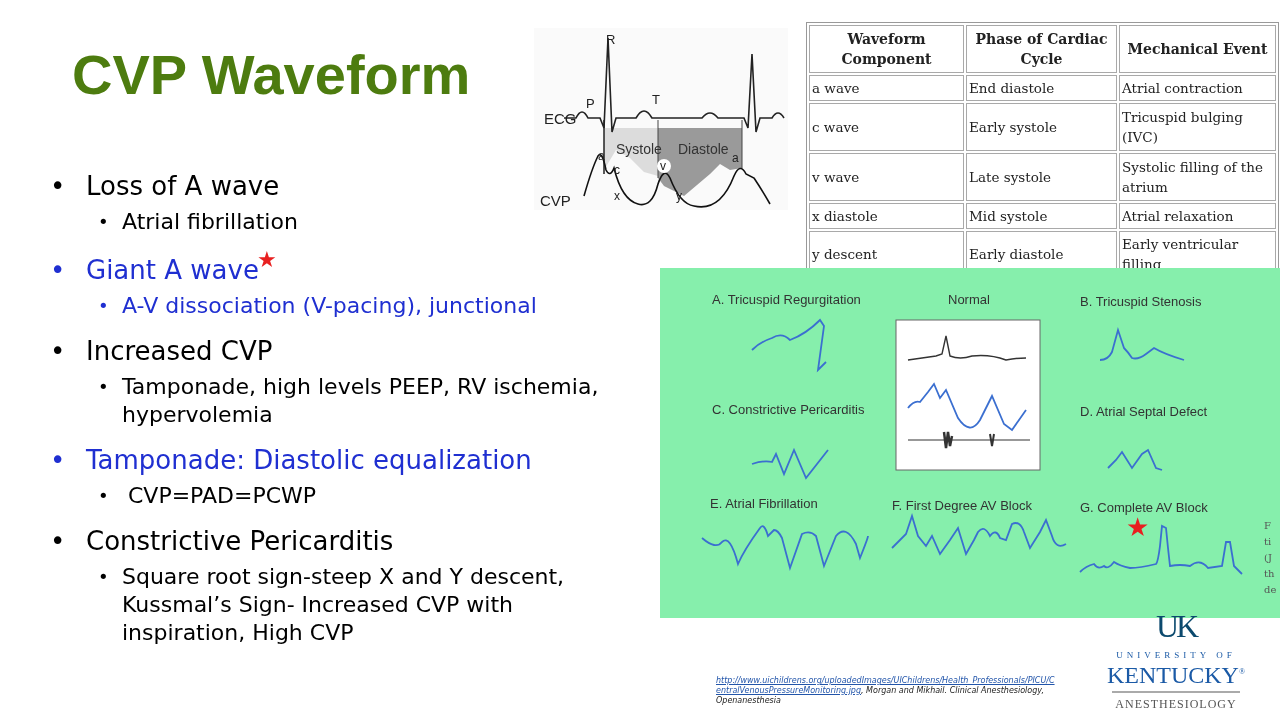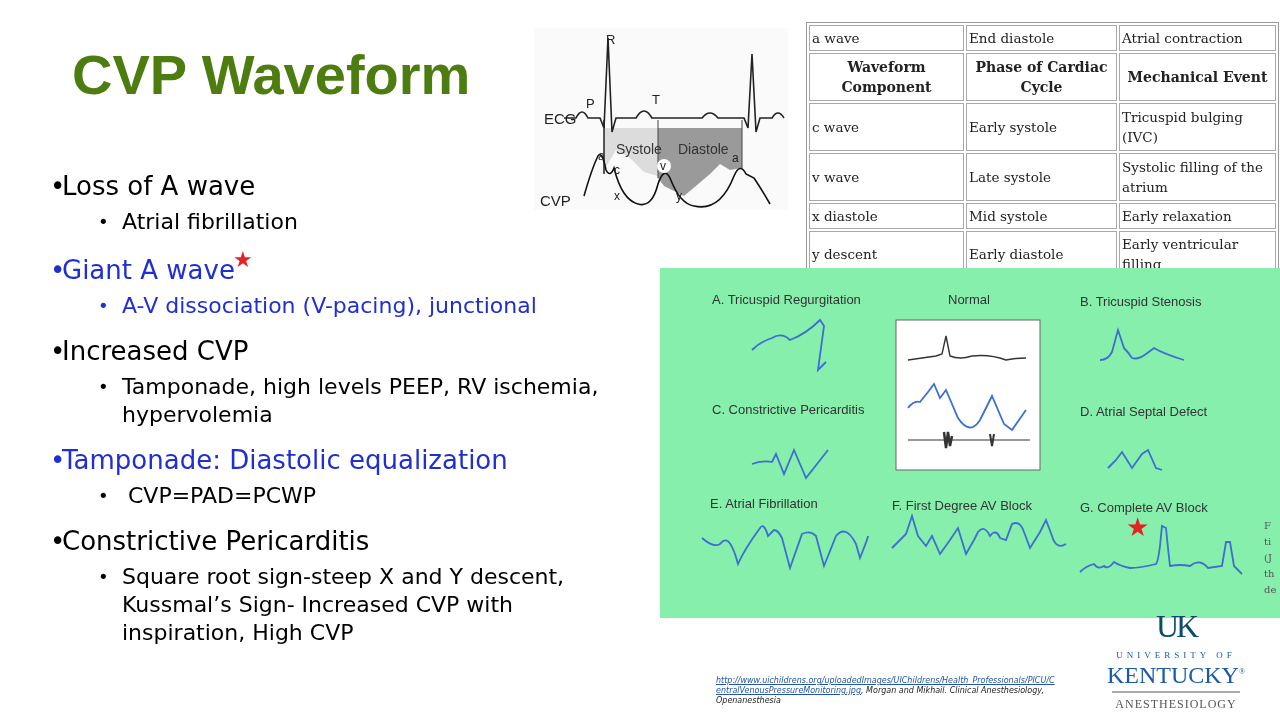--- a/index.html
+++ b/index.html
@@ -11,21 +11,21 @@
       position: absolute; left: 72px; top: 42px;
       font-family: "Liberation Sans", sans-serif; font-weight: bold;
       font-size: 56px; letter-spacing: 0px; color: #4d7c0f;
     }
     .bullets { position: absolute; left: 50px; top: 170px; width: 600px; }
     .b1 {
       position: absolute; left: 0; font-size: 26px; line-height: 32px;
       font-family: "DejaVu Sans", sans-serif; white-space: nowrap;
     }
     .b1::before { content: "•"; position: absolute; left: 0; }
-    .b1 .t { margin-left: 12px; }
+    .b1 .t { margin-left: 36px; }
     .b2 {
       position: absolute; left: 48px; font-size: 22px; line-height: 28px;
       font-family: "DejaVu Sans", sans-serif; width: 560px;
     }
     .b2::before { content: "•"; position: absolute; left: 0; font-size: 18px; }
     .b2 .t { display: block; margin-left: 24px; }
     .blue { color: #1f2fd1; }
     .star-inline { color: #e82020; font-size: 22px; position: relative; top: -12px; left: -2px; }
 
     
@@ -113,43 +113,43 @@
     <text x="126" y="142" font-family="Liberation Sans, sans-serif" font-size="12" fill="#222">v</text>
     <text x="80" y="172" font-family="Liberation Sans, sans-serif" font-size="12" fill="#222">x</text>
     <text x="142" y="172" font-family="Liberation Sans, sans-serif" font-size="12" fill="#222">y</text>
     <text x="198" y="134" font-family="Liberation Sans, sans-serif" font-size="12" fill="#222">a</text>
   </svg>
 </div>
 
 <table class="tbl">
   <tbody>
       <tr>
+    <th class="c1" style="height:42px">Waveform Component</th>
+    <th class="c2">Phase of Cardiac Cycle</th>
+    <th class="c3">Mechanical Event</th>
+  </tr>
+  <tr>
     <td>a wave</td>
     <td>End diastole</td>
     <td>Atrial contraction</td>
   </tr>
   <tr>
-    <th class="c1" style="height:42px">Waveform Component</th>
-    <th class="c2">Phase of Cardiac Cycle</th>
-    <th class="c3">Mechanical Event</th>
-  </tr>
-  <tr>
     <td style="height:42px">c wave</td>
     <td>Early systole</td>
     <td>Tricuspid bulging (IVC)</td>
   </tr>
   <tr>
     <td style="height:42px">v wave</td>
     <td>Late systole</td>
     <td>Systolic filling of the atrium</td>
   </tr>
   <tr>
     <td>x diastole</td>
     <td>Mid systole</td>
-    <td>Early relaxation</td>
+    <td>Atrial relaxation</td>
   </tr>
   <tr>
     <td>y descent</td>
     <td>Early diastole</td>
     <td>Early ventricular filling</td>
   </tr>
 </tbody>
   </table>
 
 <div class="wave-panel">

